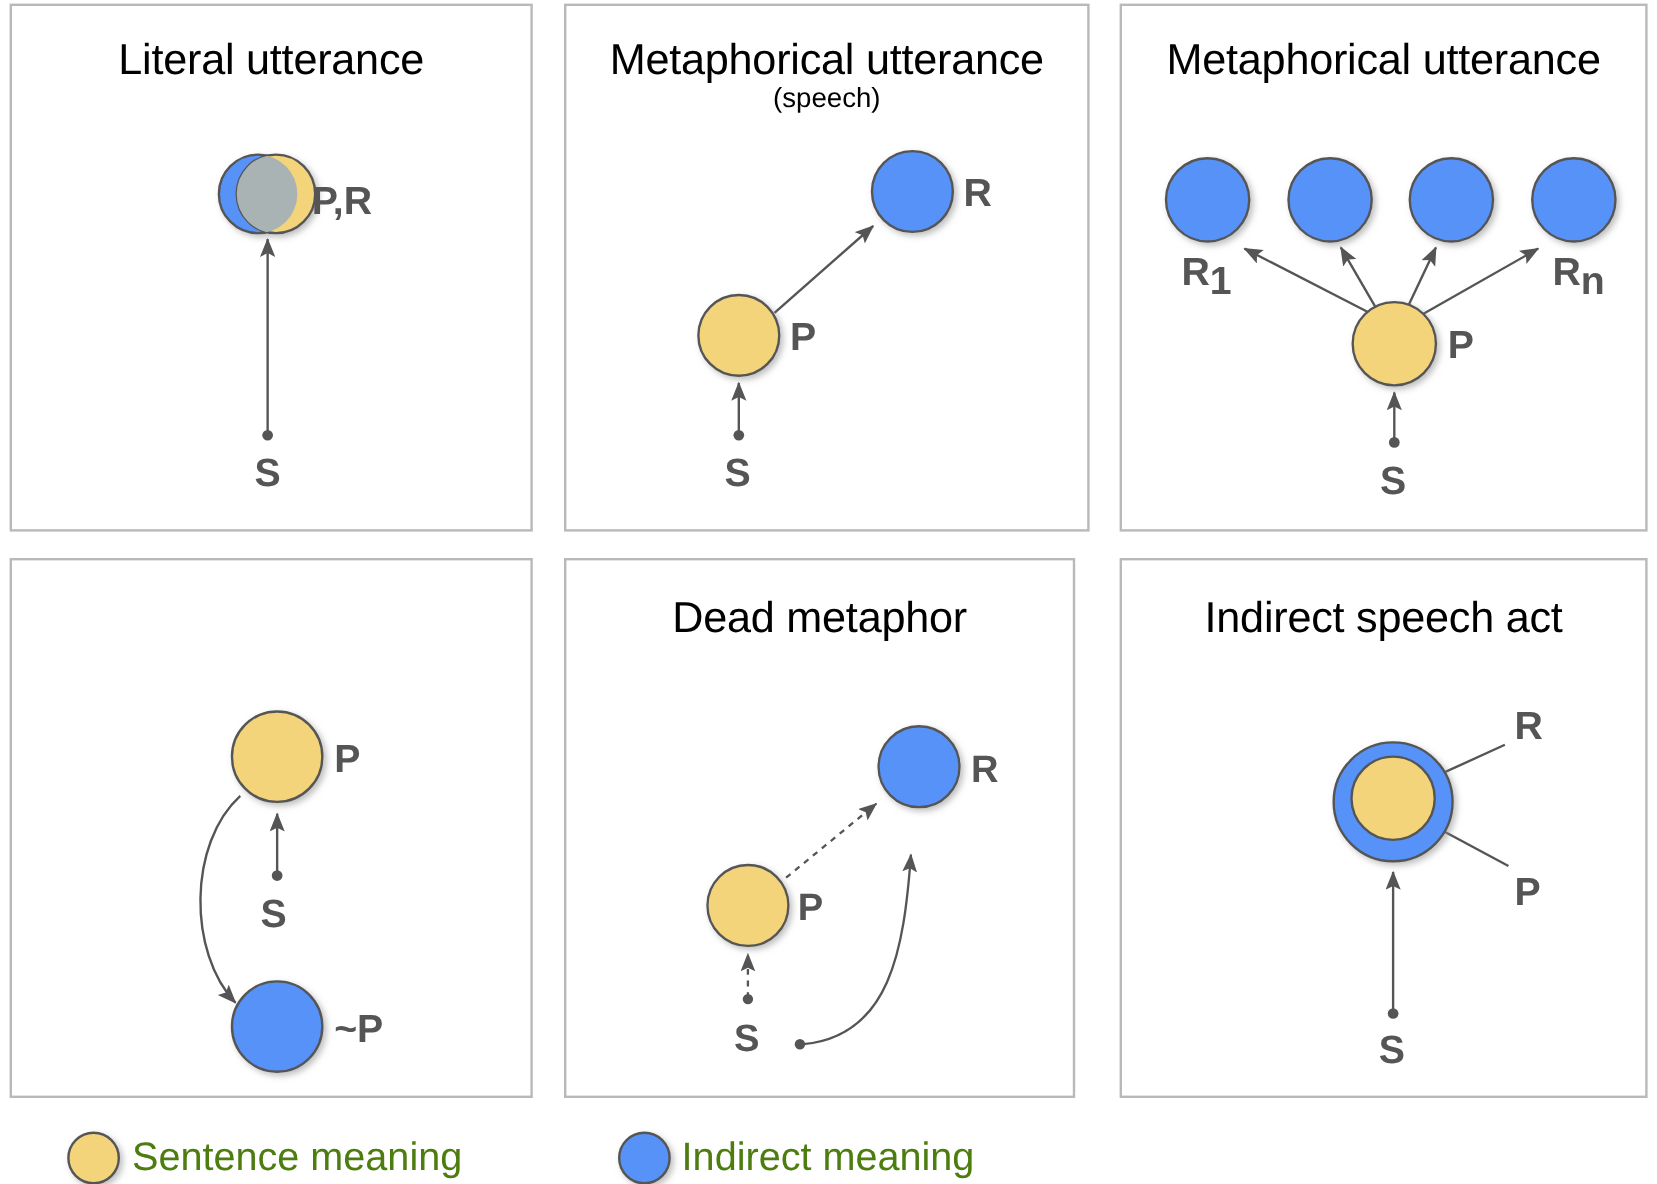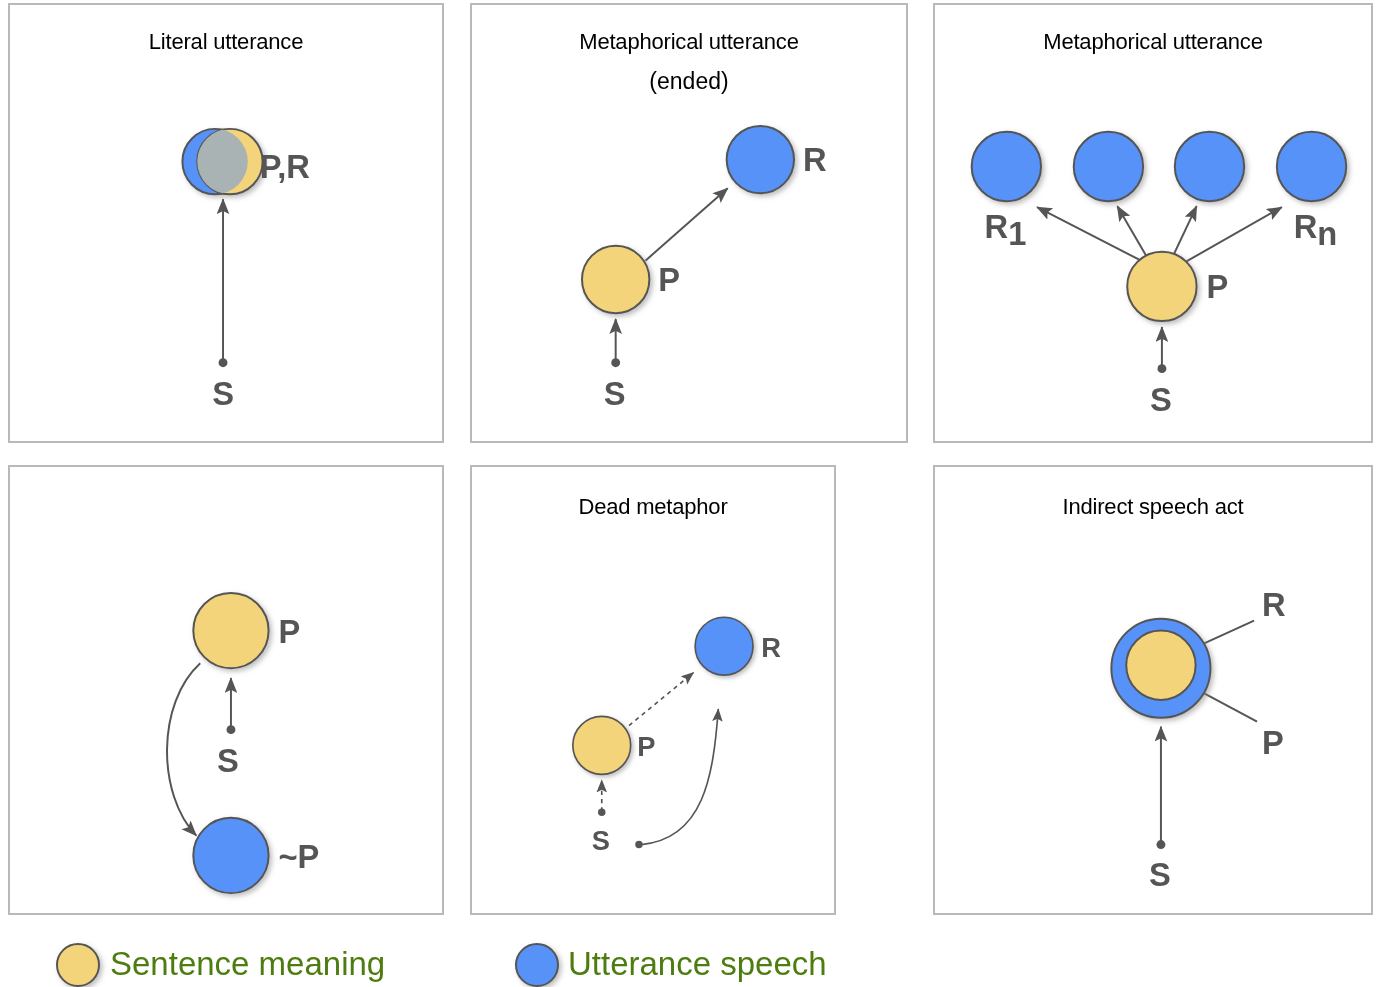--- a/index.html
+++ b/index.html
@@ -28,21 +28,21 @@
     width: 100%;
     height: 100%;
     overflow: visible;
   }
   .panel-title {
     position: absolute;
     left: 0;
     right: 0;
     text-align: center;
     font-family: "Liberation Sans", sans-serif;
-    font-size: 22px;
+    font-size: 36px;
     font-weight: 400;
     color: #000000;
     letter-spacing: -0.2px;
     line-height: 1.12;
   }
   .panel-subtitle {
     position: absolute;
     left: 0;
     right: 0;
     text-align: center;
@@ -97,21 +97,21 @@
 
       <line x1="215" y1="360" x2="215" y2="196" stroke="#555555" stroke-width="2" marker-end="url(#arrow1)"></line>
       <circle cx="215" cy="361" r="4.5" fill="#555555"></circle>
       <text class="node-label" x="252" y="175">P,R</text>
       <text class="node-label" x="204" y="404">S</text>
     </svg>
   </div>
 
   <div class="panel" style="left:470px; top:3px; width:438px; height:440px;">
     <div class="panel-title" style="top:25px;">Metaphorical utterance</div>
-    <div class="panel-subtitle" style="top:63px;">(ended)</div>
+    <div class="panel-subtitle" style="top:63px;">(speech)</div>
     <svg class="panel-svg" viewBox="0 0 438 440">
       <defs>
         <marker id="arrow2" markerWidth="9" markerHeight="9" refX="7.5" refY="3.2" orient="auto" markerUnits="strokeWidth">
           <path d="M0,0 L8,3.2 L0,6.4 L1.6,3.2 z" fill="#555555"></path>
         </marker>
         <filter id="sh2" x="-40%" y="-40%" width="190%" height="190%">
           <feDropShadow dx="2.5" dy="2.5" stdDeviation="2.6" flood-color="#888888" flood-opacity="0.55"></feDropShadow>
         </filter>
       </defs>
       <line x1="175" y1="258" x2="258" y2="185" stroke="#555555" stroke-width="2" marker-end="url(#arrow2)"></line>
@@ -170,21 +170,21 @@
       <circle cx="223" cy="165" r="38" fill="#f3d47a" stroke="#555555" stroke-width="2" filter="url(#sh4)"></circle>
       <circle cx="223" cy="392" r="38" fill="#5692f8" stroke="#555555" stroke-width="2" filter="url(#sh4)"></circle>
       <line x1="223" y1="264" x2="223" y2="213" stroke="#555555" stroke-width="2" marker-end="url(#arrow4)"></line>
       <circle cx="223" cy="265" r="4.5" fill="#555555"></circle>
       <text class="node-label" x="271" y="178">P</text>
       <text class="node-label" x="209" y="308">S</text>
       <text class="node-label" x="271" y="405">~P</text>
     </svg>
   </div>
 
-  <div class="panel" style="left:470px; top:465px; width:366px; height:450px;">
+  <div class="panel" style="left:470px; top:465px; width:426px; height:450px;">
     <div class="panel-title" style="top:28px;">Dead metaphor</div>
     <svg class="panel-svg" viewBox="0 0 438 450">
       <defs>
         <marker id="arrow5" markerWidth="9" markerHeight="9" refX="7.5" refY="3.2" orient="auto" markerUnits="strokeWidth">
           <path d="M0,0 L8,3.2 L0,6.4 L1.6,3.2 z" fill="#555555"></path>
         </marker>
         <filter id="sh5" x="-40%" y="-40%" width="190%" height="190%">
           <feDropShadow dx="2.5" dy="2.5" stdDeviation="2.6" flood-color="#888888" flood-opacity="0.55"></feDropShadow>
         </filter>
       </defs>
@@ -235,16 +235,16 @@
     <svg width="1381" height="57" style="position:absolute; left:0; top:0;">
       <defs>
         <filter id="shL" x="-40%" y="-40%" width="190%" height="190%">
           <feDropShadow dx="2.5" dy="2.5" stdDeviation="2.6" flood-color="#888888" flood-opacity="0.55"></feDropShadow>
         </filter>
       </defs>
       <circle cx="78" cy="35" r="21" fill="#f3d47a" stroke="#555555" stroke-width="2" filter="url(#shL)"></circle>
       <circle cx="537" cy="35" r="21" fill="#5692f8" stroke="#555555" stroke-width="2" filter="url(#shL)"></circle>
     </svg>
     <div class="legend-label" style="left:110px; top:15px;">Sentence meaning</div>
-    <div class="legend-label" style="left:568px; top:15px;">Utterance speech</div>
+    <div class="legend-label" style="left:568px; top:15px;">Indirect meaning</div>
   </div>
 
 </div>
 
 </body></html>

